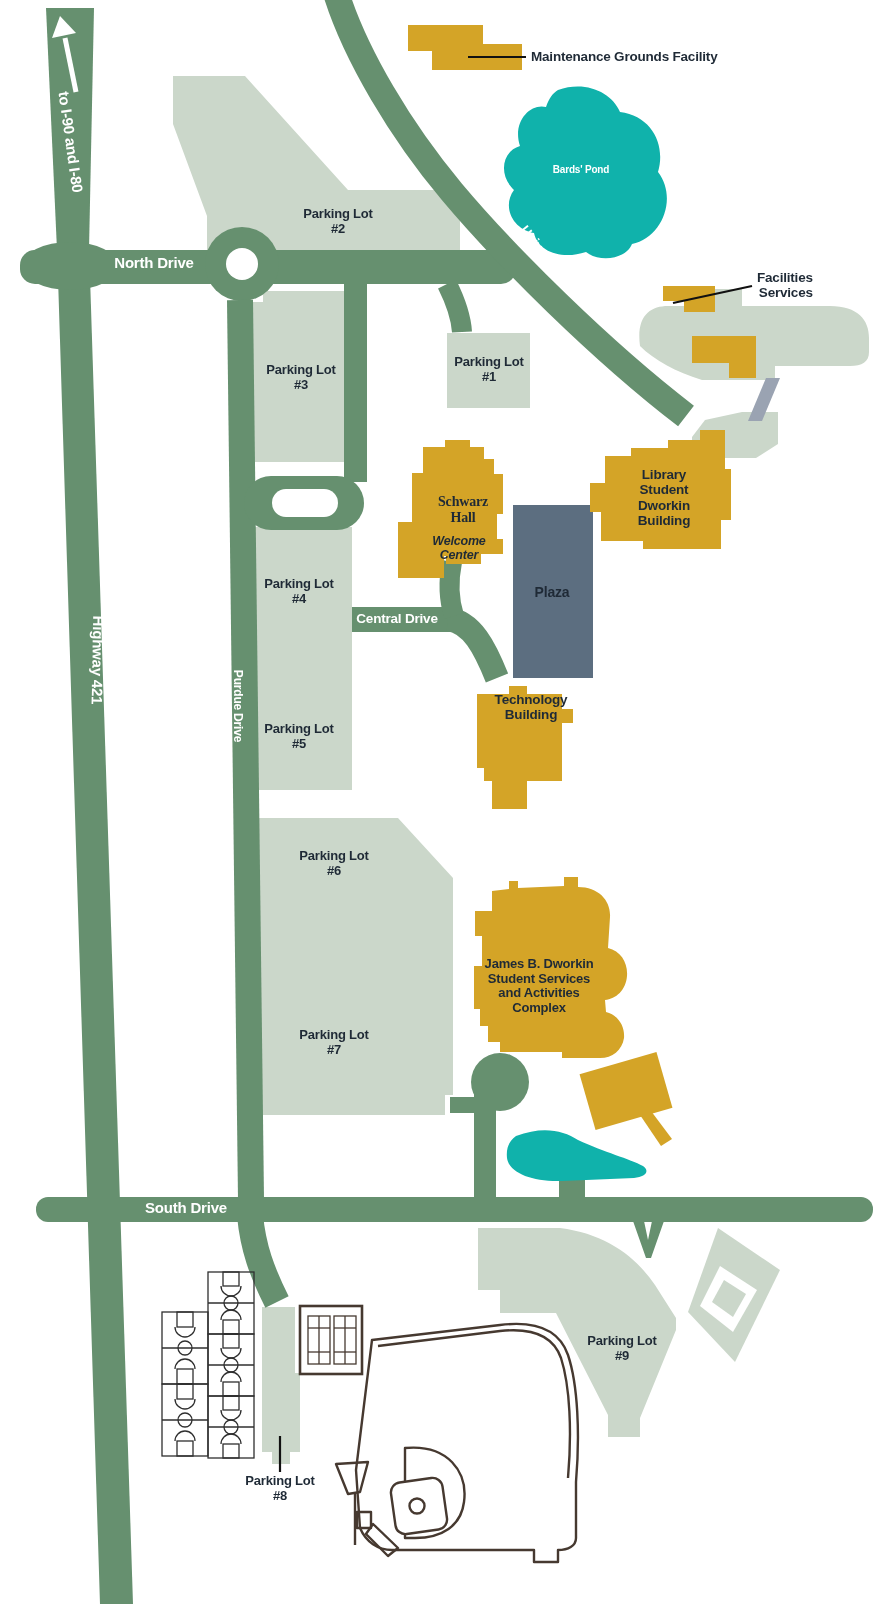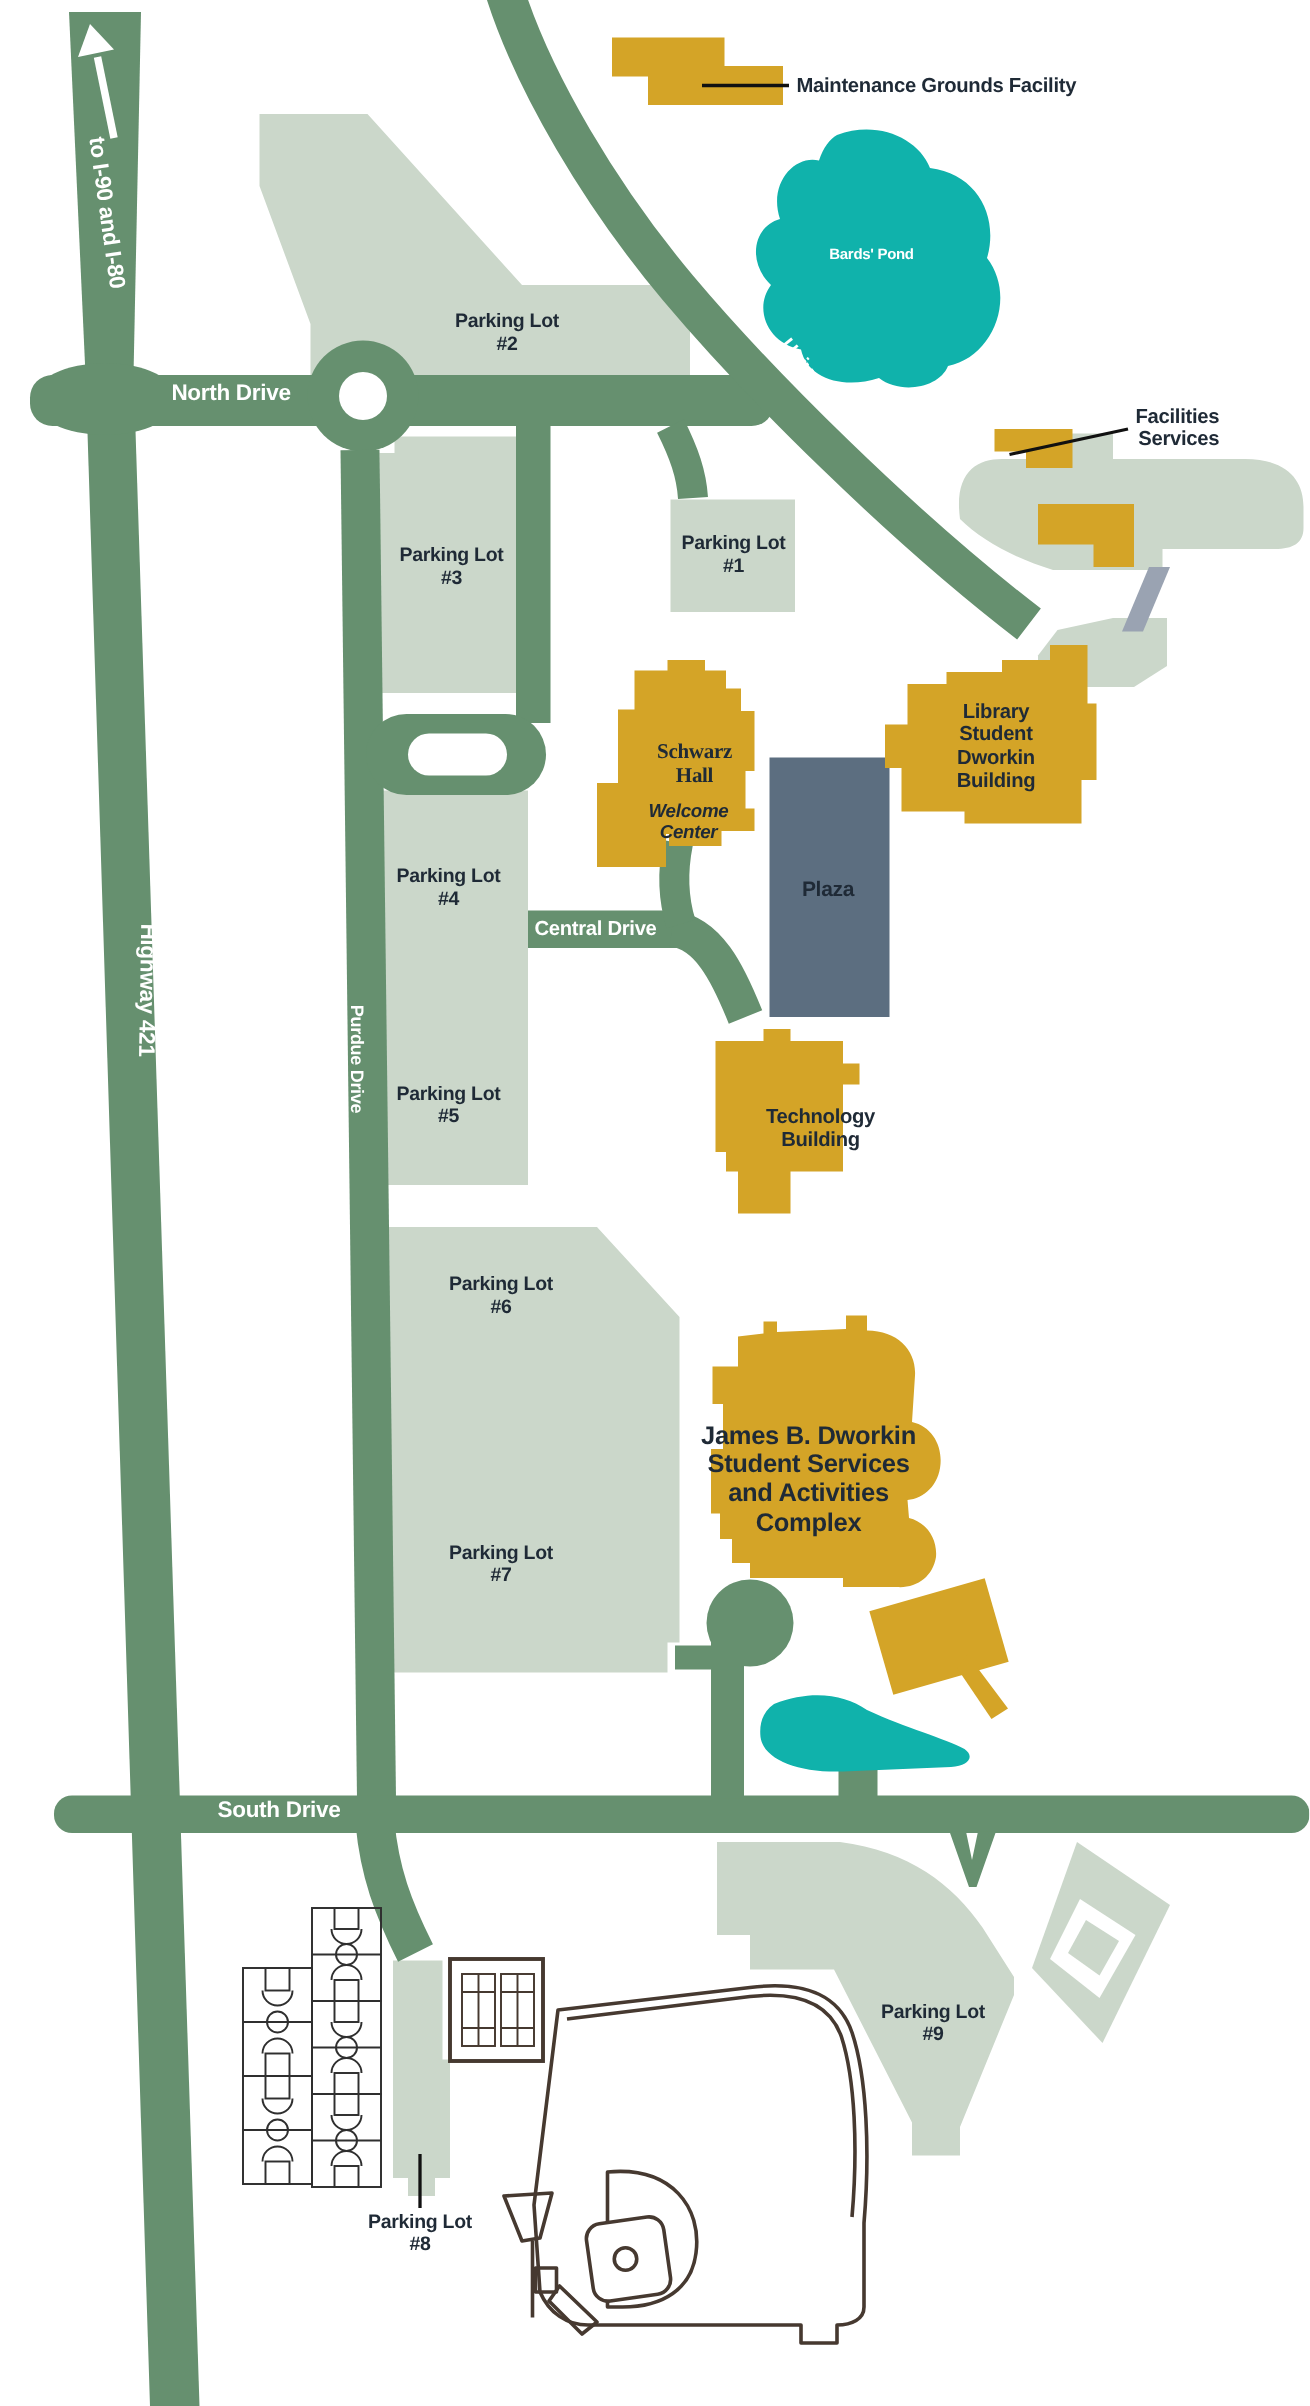--- a/index.html
+++ b/index.html
@@ -249,25 +249,25 @@
 
   <div class="lbl" style="left:664px;top:497px;font-size:13.5px;">
     <div>Library</div>
       <div>Student</div>
     <div>Dworkin</div>
       <div>Building</div>
   </div>
 
   <div class="lbl" style="left:552px;top:593px;font-size:14px;">Plaza</div>
 
-  <div class="lbl" style="left:531px;top:752px;font-size:13.5px;margin-left:16px;">
+  <div class="lbl" style="left:531px;top:707px;font-size:13.5px;">
     <div>Technology</div>
       <div>Building</div>
   </div>
 
-  <div class="lbl" style="left:539px;top:986px;font-size:17px;">
+  <div class="lbl" style="left:539px;top:986px;font-size:13px;">
     <div>James B. Dworkin</div>
       <div>Student Services</div>
     <div>and Activities</div>
       <div>Complex</div>
   </div>
 
 </div>
 
 </body></html>

